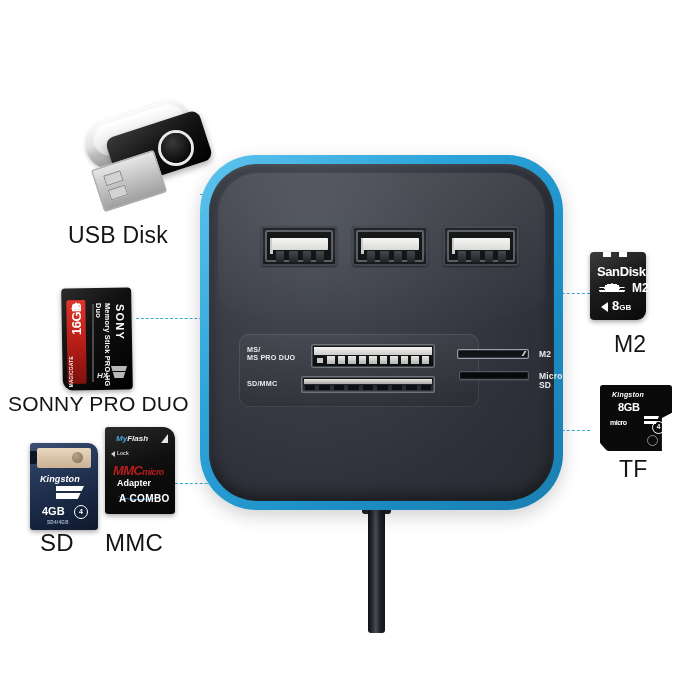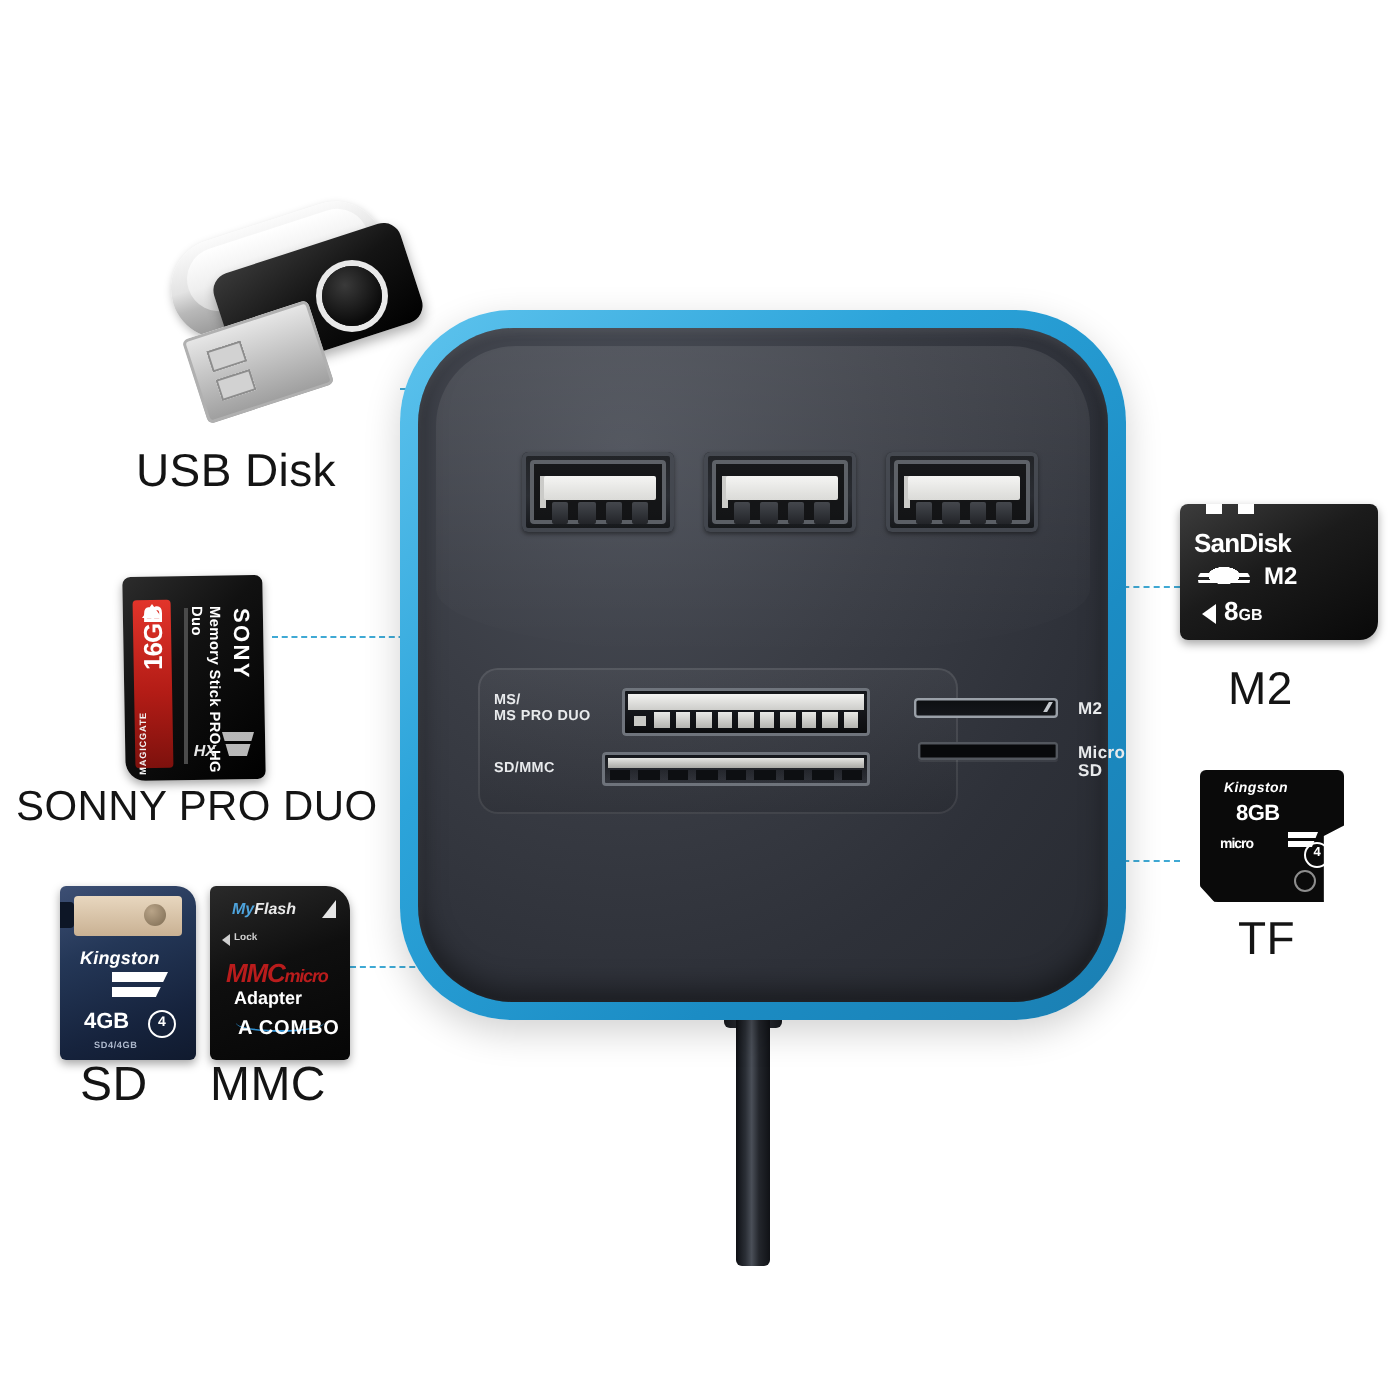--- a/index.html
+++ b/index.html
@@ -140,21 +140,21 @@
   #ms-series{position:absolute;right:20px;top:15px;font-size:7.4px;color:#fff;font-weight:700;
      writing-mode:vertical-rl;letter-spacing:.2px;font-family:"Liberation Sans",sans-serif;}
   #ms-hx{position:absolute;right:24px;bottom:10px;font-size:8px;color:#e7e7e7;font-weight:700;
      font-style:italic;font-family:"Liberation Sans",sans-serif;}
   #ms-mark{position:absolute;right:5px;bottom:12px;width:16px;height:12px;
      background:linear-gradient(180deg,#d8d8d8 0%,#d8d8d8 38%,transparent 38%,transparent 50%,#d8d8d8 50%,#d8d8d8 100%);
      clip-path:polygon(0 0,100% 0,78% 100%,22% 100%);opacity:.85;}
   #ms-line{position:absolute;left:30px;top:16px;width:1.5px;height:78px;background:#4a4a4a;}
 
   
-  #card-m2{left:590px;top:252px;width:99px;height:68px;}
+  #card-m2{left:590px;top:252px;width:56px;height:68px;}
   #m2-body{position:absolute;inset:0;border-radius:4px 4px 9px 4px;
      background:linear-gradient(150deg,#3c3c3c 0%,#1b1b1b 45%,#090909 100%);
      box-shadow:0 2px 5px rgba(0,0,0,.35);}
   #m2-notch1{position:absolute;left:13px;top:0;width:8px;height:5px;background:#fff;}
   #m2-notch2{position:absolute;left:29px;top:0;width:8px;height:5px;background:#fff;}
   #m2-brand{position:absolute;left:7px;top:12px;font-size:13px;color:#fff;font-weight:700;
      letter-spacing:-.4px;font-family:"Liberation Sans",sans-serif;}
   #m2-logo{position:absolute;left:9px;top:31px;width:26px;height:12px;
      background:radial-gradient(ellipse at 50% 40%,#fff 0 42%,transparent 43%),
                 linear-gradient(180deg,transparent 0 30%,#fff 30% 45%,transparent 45% 58%,#fff 58% 72%,transparent 72%);
@@ -205,21 +205,21 @@
      clip-path:polygon(0 0,100% 0,74% 100%,0 100%);}
   #sd-cap{position:absolute;left:12px;top:62px;font-size:11px;color:#fff;font-weight:700;
      font-family:"Liberation Sans",sans-serif;}
   #sd-class{position:absolute;left:44px;top:62px;width:12px;height:12px;border-radius:50%;
      border:1.5px solid #fff;color:#fff;font-size:7px;font-weight:700;text-align:center;line-height:11px;
      font-family:"Liberation Sans",sans-serif;}
   #sd-code{position:absolute;left:17px;top:77px;font-size:4.6px;color:#aeb9cd;font-weight:700;
      letter-spacing:.3px;font-family:"Liberation Sans",sans-serif;}
 
   
-  #card-mmc{left:105px;top:443px;width:70px;height:87px;text-align:right;}
+  #card-mmc{left:105px;top:427px;width:70px;height:87px;text-align:right;}
   #mmc-body{position:absolute;inset:0;border-radius:3px 12px 3px 3px;
      background:linear-gradient(160deg,#2a2a2a 0%,#0f0f0f 45%,#060606 100%);
      box-shadow:0 2px 5px rgba(0,0,0,.35);}
   #mmc-flash{position:absolute;left:11px;top:7px;font-size:8px;font-weight:700;font-style:italic;
      color:#4ea3dc;font-family:"Liberation Sans",sans-serif;}
   #mmc-flash b{color:#e9e9e9;}
   #mmc-tri{position:absolute;right:7px;top:7px;width:0;height:0;
      border-left:7px solid transparent;border-right:0 solid transparent;border-bottom:9px solid #e6e6e6;}
   #mmc-lock{position:absolute;left:12px;top:23px;font-size:5px;color:#cfcfcf;font-weight:700;
      font-family:"Liberation Sans",sans-serif;}

